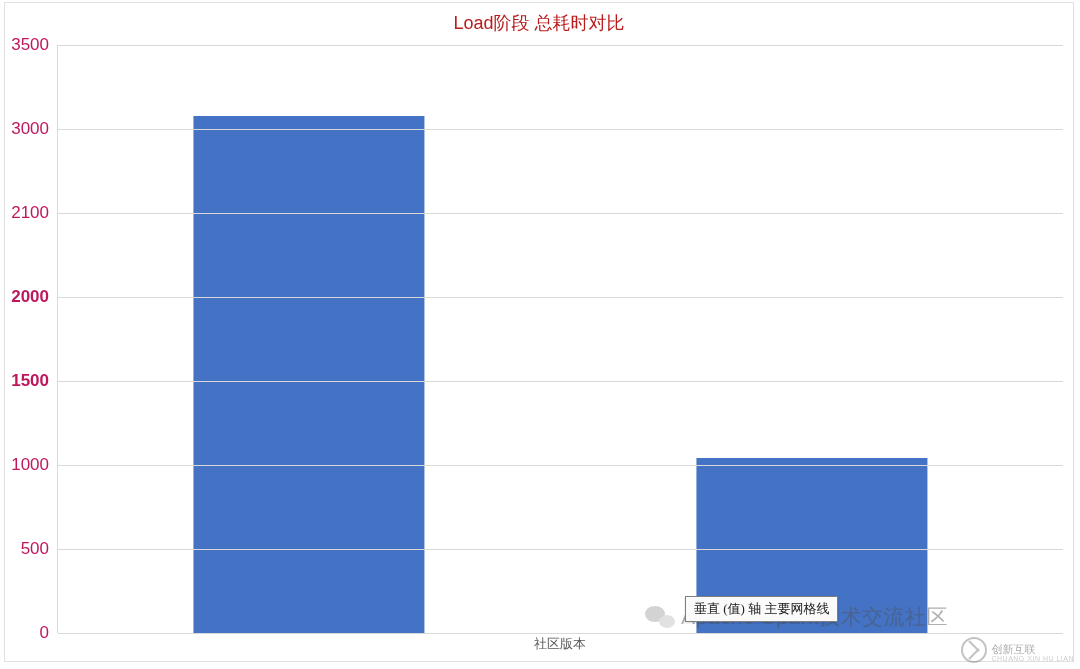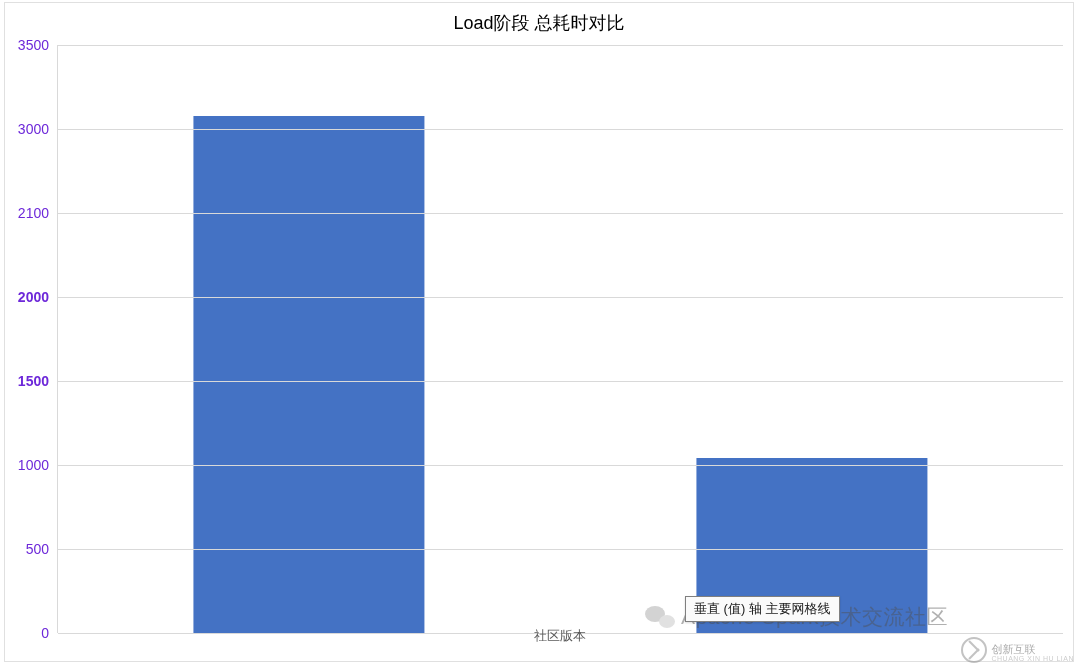--- a/index.html
+++ b/index.html
@@ -16,21 +16,21 @@
     position: absolute;
     left: 4px;
     top: 2px;
     width: 1070px;
     height: 660px;
     border: 1px solid #e0e0e0;
   }
   .chart-title {
     text-align: center;
     font-size: 18px;
-    color: #000000;
+    color: #b91c1c;
     padding-top: 8px;
     height: 32px;
   }
   .plot-outer {
     position: absolute;
     left: 10px;
     top: 42px;
     right: 10px;
     bottom: 28px;
   }
@@ -53,22 +53,22 @@
     position: absolute;
     left: 0;
     right: 0;
     height: 0;
     border-top: 1px solid #d9d9d9;
   }
   .y-tick {
     position: absolute;
     right: 8px;
     transform: translateY(-50%);
-    font-size: 14px;
-    color: #6d28d9;
+    font-size: 17px;
+    color: #be185d;
     text-align: right;
   }
   .bars {
     position: absolute;
     left: 0; right: 0; top: 0; bottom: 0;
     display: flex;
   }
   .bar-slot {
     flex: 1;
     position: relative;
@@ -78,21 +78,21 @@
     bottom: 0;
     left: 50%;
     transform: translateX(-50%);
     width: 46%;
     background: #4472c4;
   }
   .x-labels {
     position: absolute;
     left: 52px;
     right: 10px;
-    bottom: 12px;
+    bottom: 4px;
     height: 22px;
     display: flex;
   }
   .x-label {
     flex: 1;
     text-align: center;
     font-size: 13px;
     color: #595959;
   }
   .tooltip-box {
@@ -229,21 +229,21 @@
   <div class="watermark-bar">
     <span class="wechat-icon">
       <span class="bubble1"></span>
         <span class="bubble2"></span>
     </span>
     <span class="watermark-text">Apache Spark技术交流社区</span>
   </div>
 
 </div>
 
-<div class="tooltip-box" style="left:685px;top:596px;">垂直 (值) 轴 主要网格线</div>
+<div class="tooltip-box" style="left:685px;top:596px;font-family:Liberation Serif, serif;">垂直 (值) 轴 主要网格线</div>
 
 <div class="logo-corner">
   <div class="logo-mark"></div>
   <div class="logo-text-block">
     <div>创新互联</div>
     <div class="logo-sub">CHUANG XIN HU LIAN</div>
   </div>
 </div>
 
 </body></html>

